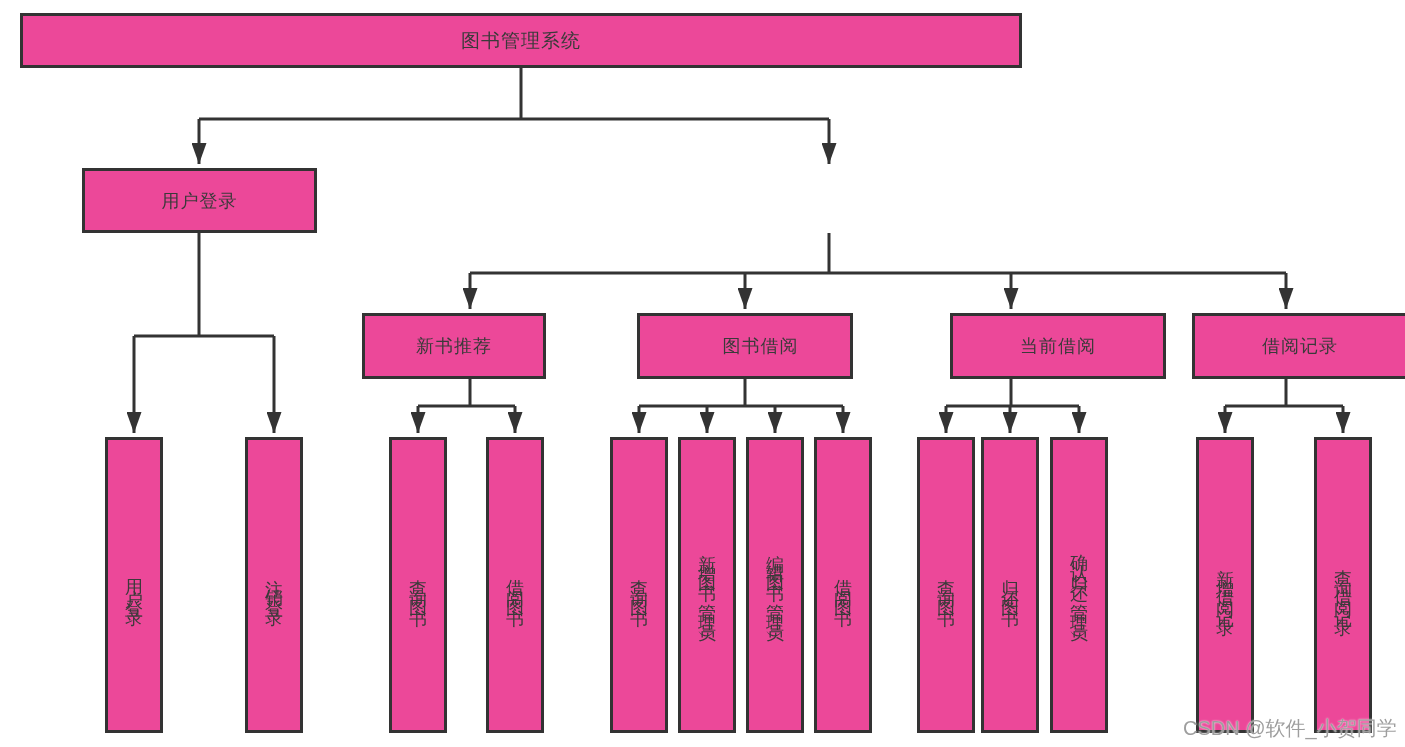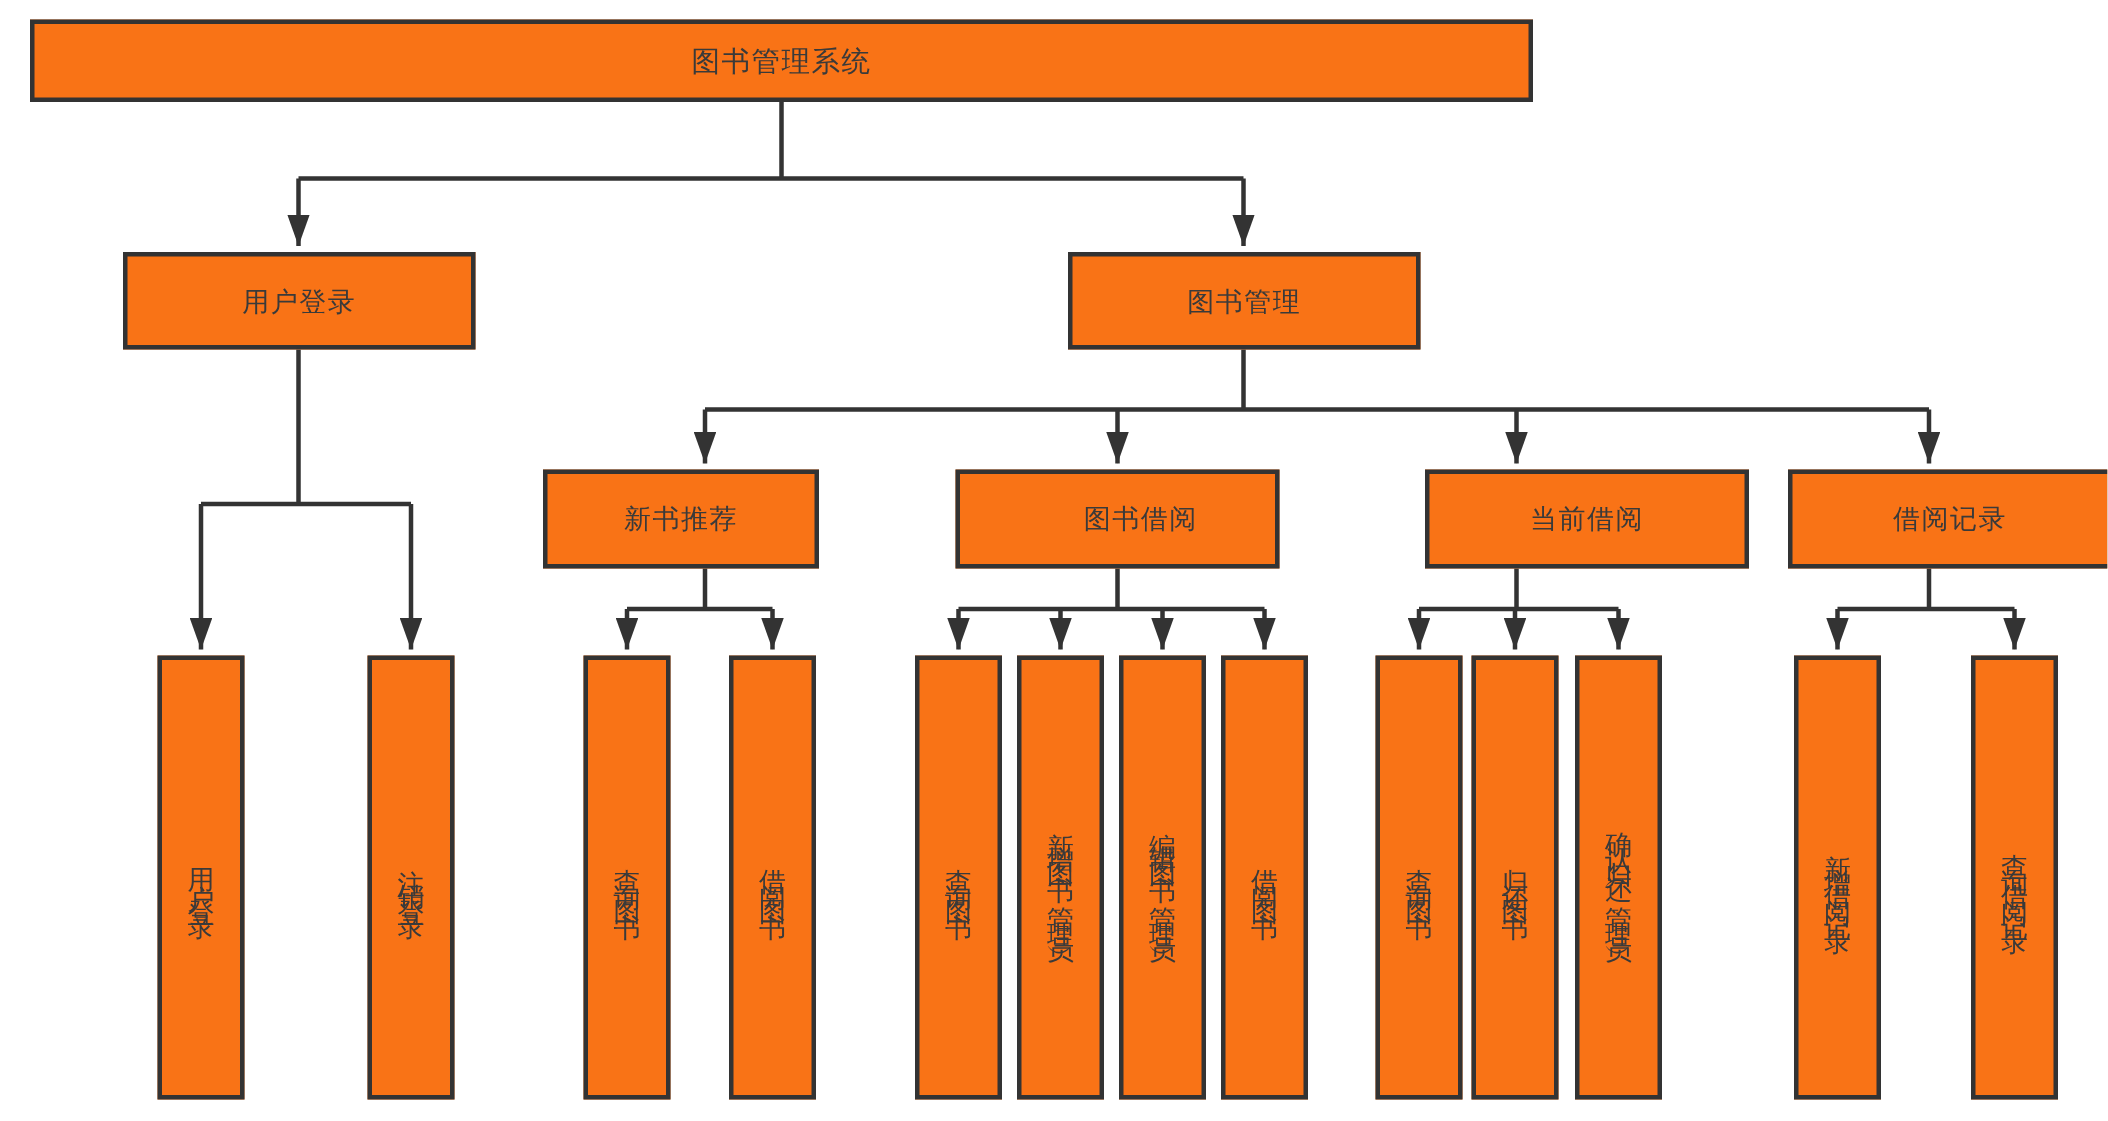--- a/index.html
+++ b/index.html
@@ -6,21 +6,21 @@
   #canvas{
     position:relative;
     width:1405px;height:747px;
     background:#ffffff;
     font-family:"Liberation Sans","DejaVu Sans",sans-serif;
     overflow:hidden;
   }
   .node{
     position:absolute;
     box-sizing:border-box;
-    background:#f97316;
+    background:#ec4899;
     border:3px solid #333333;
     display:flex;
     align-items:center;
     justify-content:center;
     color:#3a3a3a;
   }
   .hnode{font-size:18px;letter-spacing:1px;}
   .rootnode{font-size:19px;letter-spacing:1px;}
   .vnode span{
     writing-mode:vertical-rl;
@@ -80,21 +80,20 @@
     <path class="arrow" d="M946 406 V433"></path>
     <path class="arrow" d="M1010 406 V433"></path>
     <path class="arrow" d="M1079 406 V433"></path>
     <path class="arrow" d="M1225 406 V433"></path>
     <path class="arrow" d="M1343 406 V433"></path>
   </svg>
 
   <div class="node rootnode" style="left:20px;top:13px;width:1002px;height:55px;">图书管理系统</div>
 
   <div class="node hnode" style="left:82px;top:168px;width:235px;height:65px;">用户登录</div>
-  <div class="node hnode" style="left:712px;top:168px;width:235px;height:65px;">图书管理</div>
 
   <div class="node hnode" style="left:362px;top:313px;width:184px;height:66px;">新书推荐</div>
   <div class="node hnode" style="left:637px;top:313px;width:216px;height:66px;padding-left:31px;">图书借阅</div>
   <div class="node hnode" style="left:950px;top:313px;width:216px;height:66px;">当前借阅</div>
   <div class="node hnode" style="left:1178px;top:313px;width:216px;height:66px;margin-left:14px;">借阅记录</div>
 
   <div class="node vnode" style="left:105px;top:437px;width:58px;height:296px;">
     <span>用户登录</span>
   </div>
   <div class="node vnode" style="left:245px;top:437px;width:58px;height:296px;">
@@ -131,14 +130,15 @@
     <span>确认归还（管理员）</span>
   </div>
 
   <div class="node vnode" style="left:1196px;top:437px;width:58px;height:296px;">
     <span>新增借阅记录</span>
   </div>
   <div class="node vnode" style="left:1314px;top:437px;width:58px;height:296px;">
     <span>查询借阅记录</span>
   </div>
 
+  <div class="watermark">CSDN @软件_小贺同学</div>
 
 </div>
 
 </body></html>

